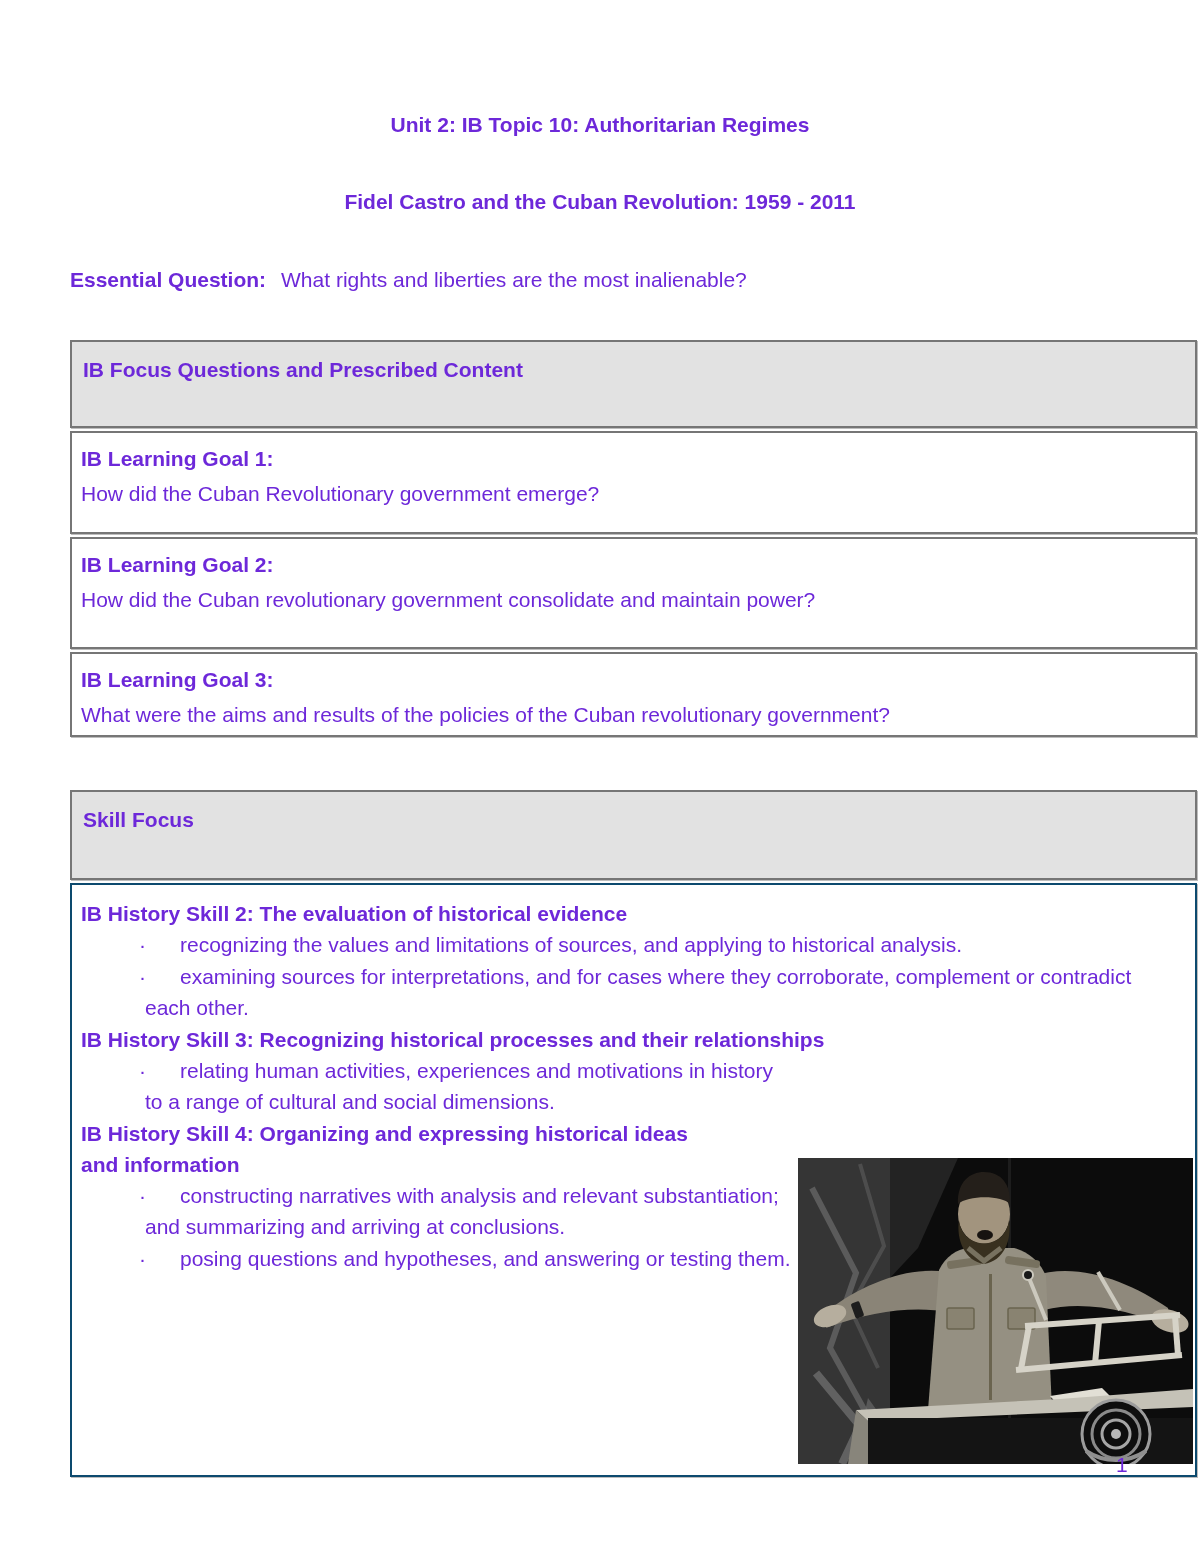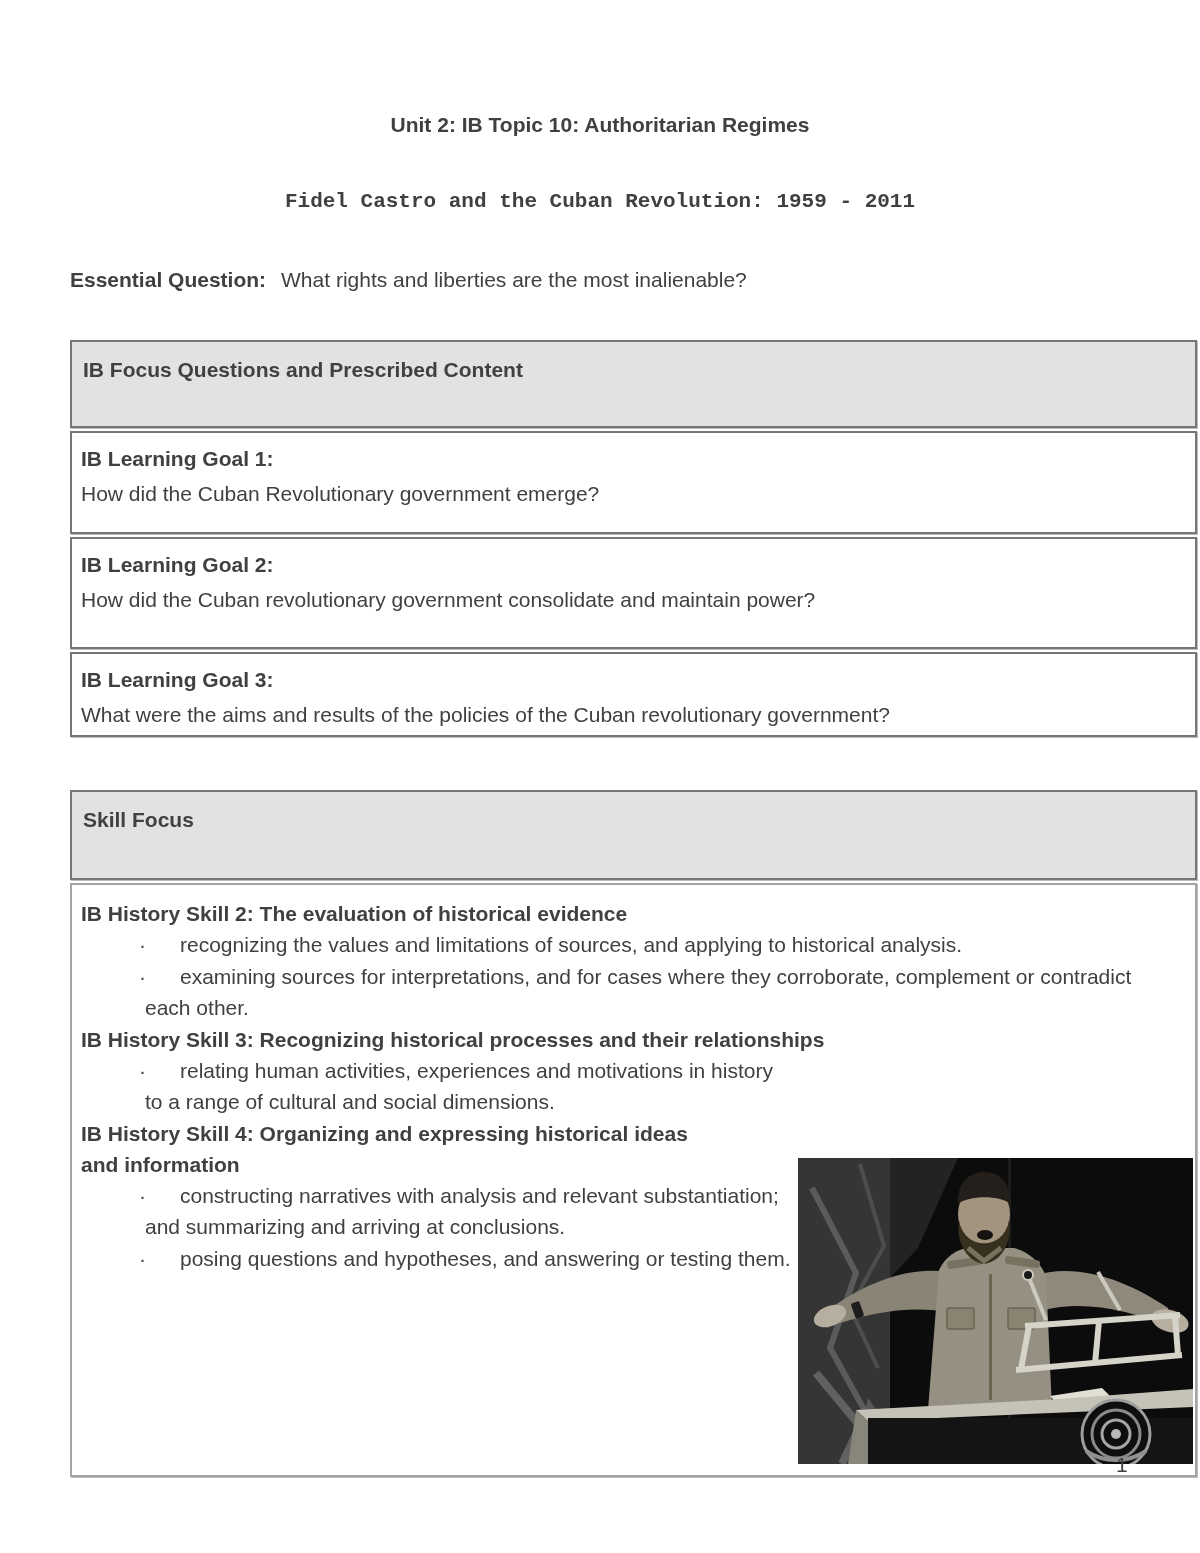--- a/index.html
+++ b/index.html
@@ -1,25 +1,25 @@
 <!DOCTYPE html>
 <html><head>
 <meta charset="utf-8">
 <style>
   html,body{margin:0;padding:0;background:#ffffff;}
   .page{
     position:relative;width:1200px;height:1553px;background:#ffffff;
-    font-family:"Liberation Sans",sans-serif;color:#404040;overflow:hidden;
+    font-family:"Liberation Sans",sans-serif;color:#6d28d9;overflow:hidden;
   }
   .title,.subtitle{
     position:absolute;left:0;width:100%;text-align:center;
     font-size:21px;font-weight:700;line-height:26px;margin:0;
   }
   .title{top:112px;}
-  .subtitle{top:189px;font-family:Liberation Mono, monospace;}
+  .subtitle{top:189px;}
   .eq{position:absolute;top:267px;left:70px;font-size:21px;line-height:26px;margin:0;white-space:nowrap;}
   .eq .lbl{font-weight:700;}
   .eq .txt{margin-left:15px;}
 
   .tbl{position:absolute;left:70px;width:1127px;box-sizing:border-box;}
   .t1{top:340px;}
   .t2{top:763px;margin-top:27px;}
   .hdr{
     box-sizing:border-box;border:2px solid #767676;background:#e2e2e2;
     height:88px;padding:16px 12px 0 11px;font-size:21px;font-weight:700;
@@ -31,21 +31,21 @@
     padding:13px 12px 0 9px;font-size:21px;margin-bottom:3px;
     box-shadow:1px 1px 0 #bdbdbd;
   }
   .row .goal{font-weight:700;line-height:26px;}
   .row .q{margin-top:9px;line-height:26px;}
   .r1{height:103px;}
   .r2{height:112px;}
   .r3{height:85px;}
 
   .cell{
-    box-sizing:border-box;border:2px solid #a3a3a3;background:#fff;
+    box-sizing:border-box;border:2px solid #0c4a6e;background:#fff;
     height:594px;padding:13px 28px 0 9px;position:relative;font-size:21px;
     box-shadow:1px 1px 0 #bdbdbd;
   }
   .cell h3{margin:0;font-size:21px;font-weight:700;line-height:31px;}
   .cell .bullet{margin:0 0 0 64px;line-height:31.5px;text-indent:-6px;}
   .sp{display:inline-block;width:34px;}
   .narrow{max-width:648px;}
   .mt4{margin-top:4px;}
   .mt12{margin-top:12px;}
   .mt14{margin-top:14px;}

